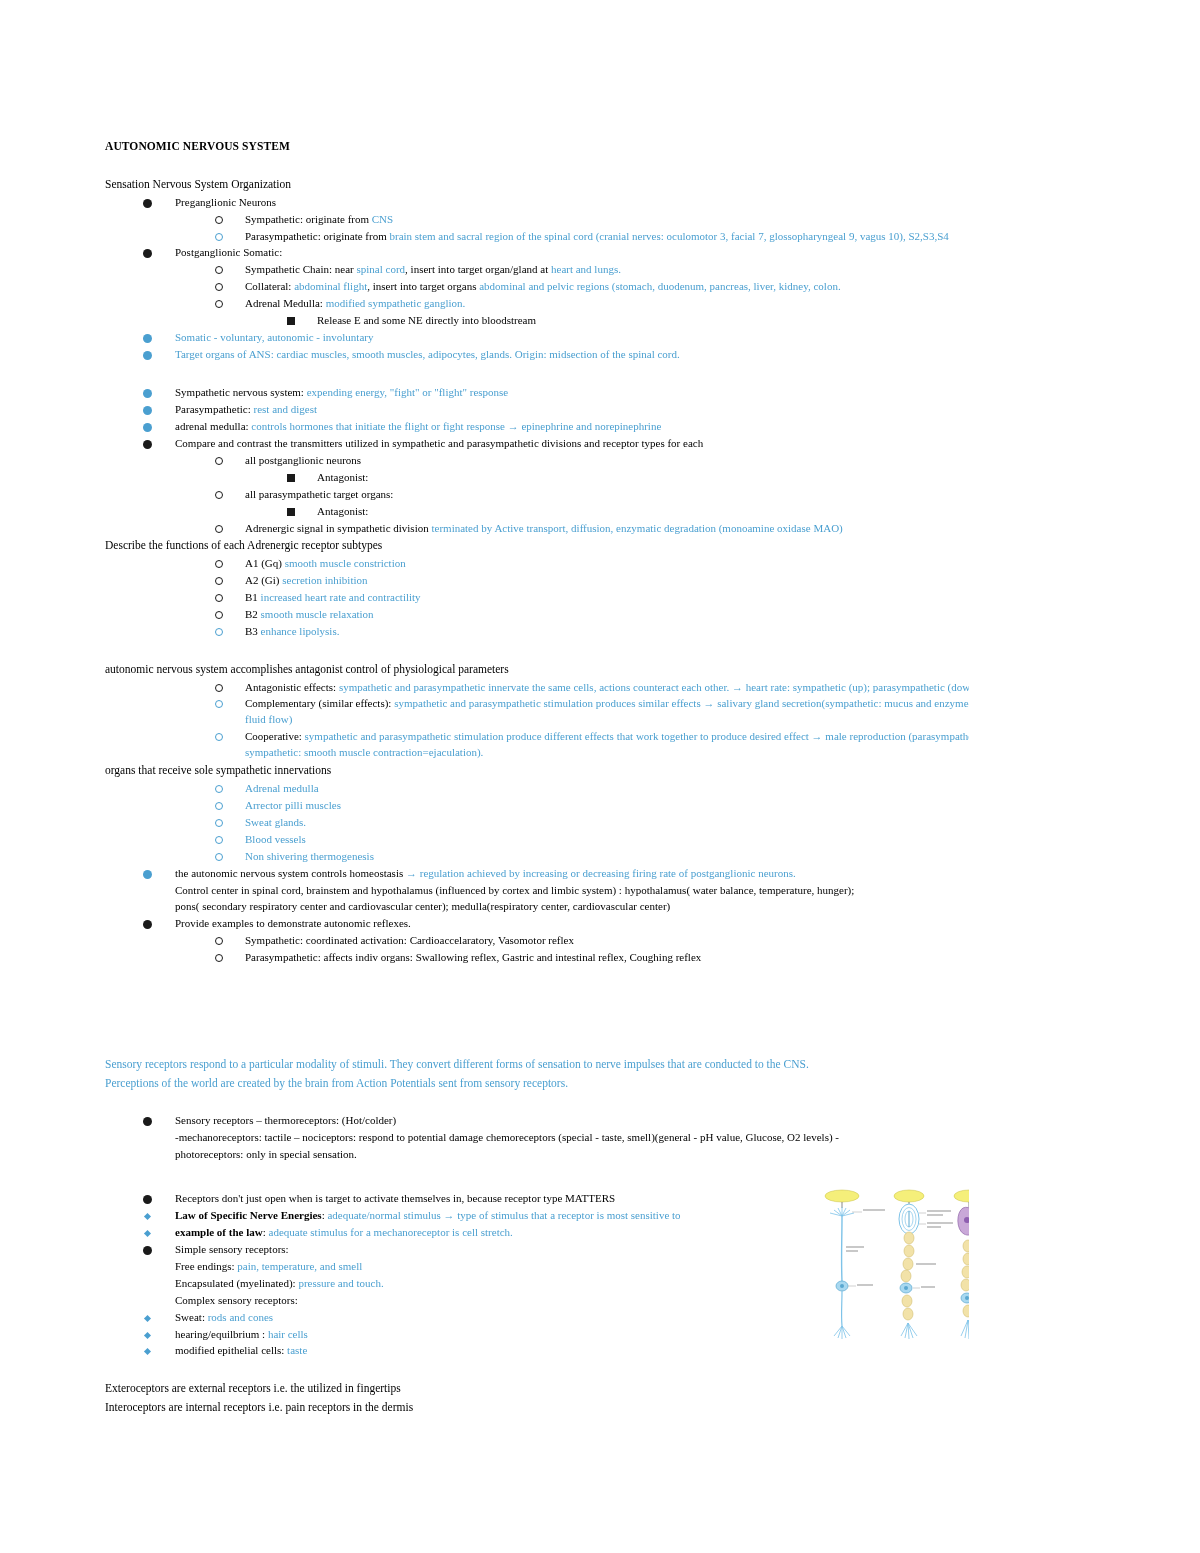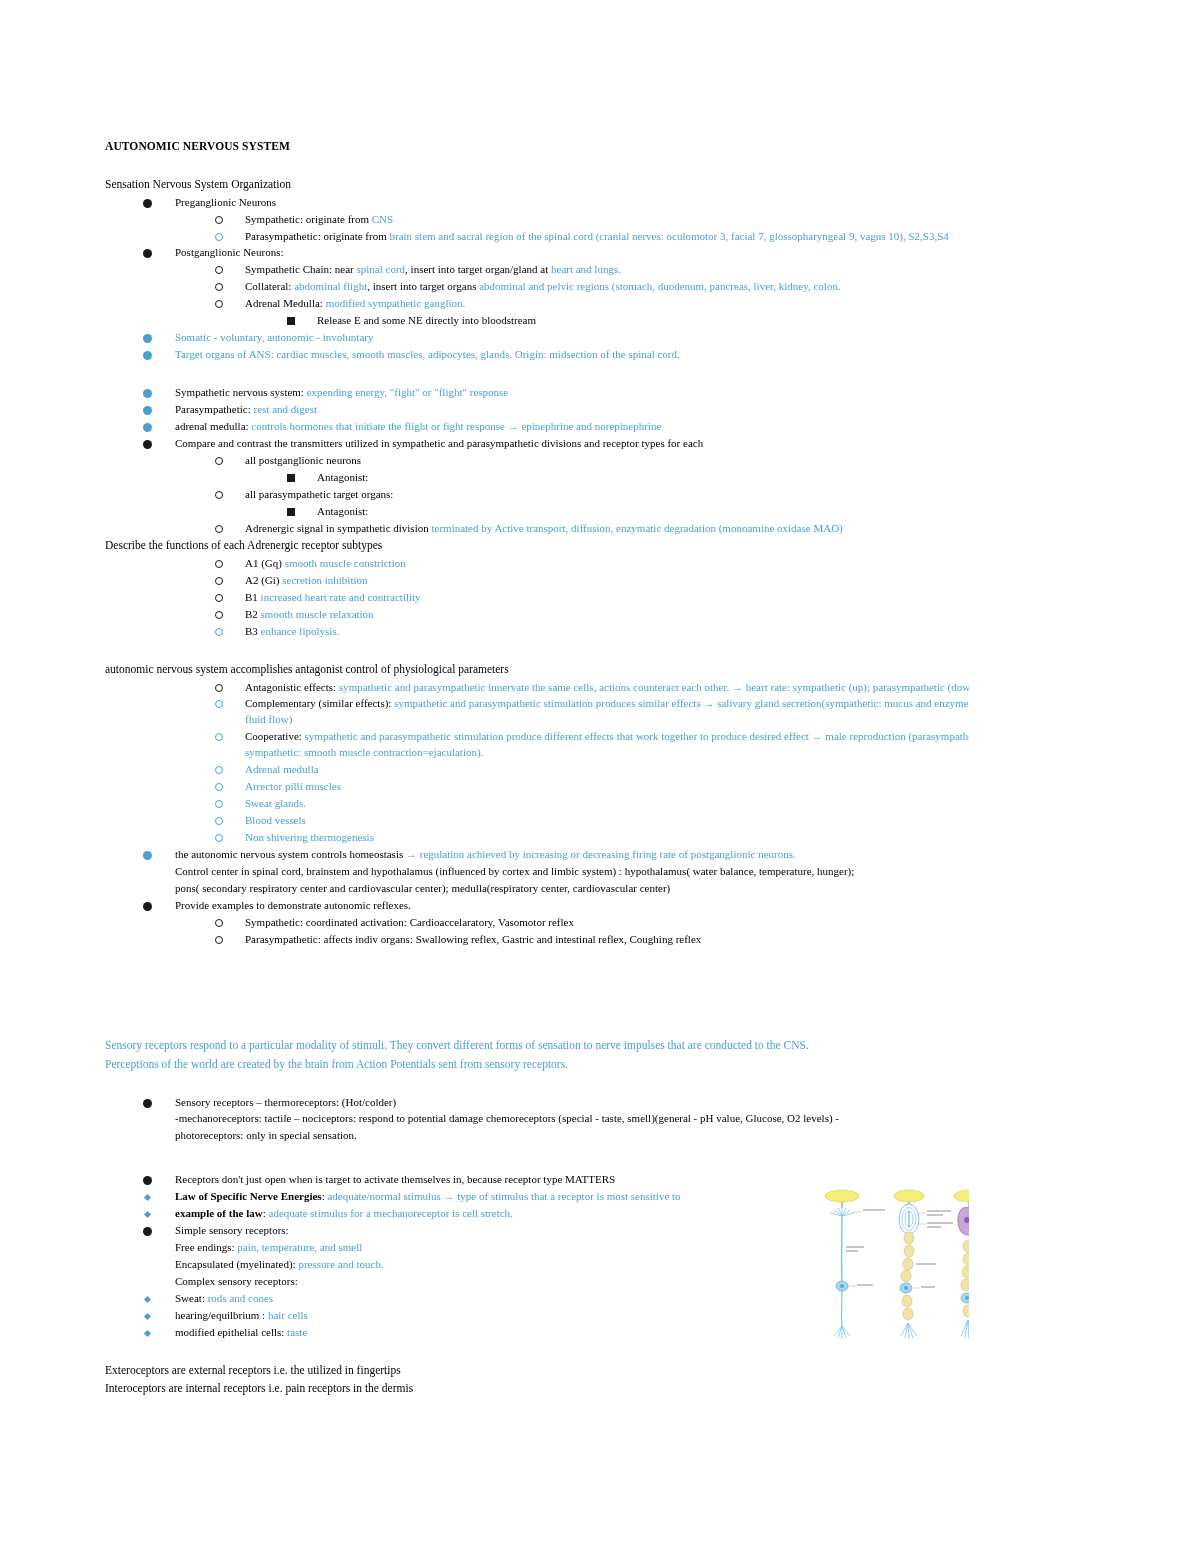--- a/index.html
+++ b/index.html
@@ -140,21 +140,21 @@
       </li>
 
       <li class="item ind2">
         <span class="mk mk-circle-blue"></span>
         <span class="tx">Parasympathetic: originate from </span><span class="tx blue">brain stem and sacral region of the spinal cord (cranial nerves: oculomotor 3, facial 7, glossopharyngeal 9, vagus 10),</span>
         <span class="tx blue">S2,S3,S4</span>
       </li>
 
       <li class="item ind1">
         <span class="mk mk-disc-blk"></span>
-        <span class="tx">Postganglionic Neurons:</span>
+        <span class="tx">Postganglionic Somatic:</span>
       </li>
 
       <li class="item ind2">
         <span class="mk mk-circle-blk"></span>
         <span class="tx">Sympathetic Chain: near </span><span class="tx blue">spinal cord</span><span class="tx">, insert into target organ/gland at </span><span class="tx blue">heart and lungs.</span>
       </li>
 
       <li class="item ind2">
         <span class="mk mk-circle-blk"></span>
         <span class="tx">Collateral: </span><span class="tx blue">abdominal flight</span><span class="tx">, insert into target organs </span><span class="tx blue">abdominal and pelvic regions (stomach, duodenum, pancreas, liver, kidney, colon.</span>
@@ -265,20 +265,21 @@
       <li class="item ind2">
         <span class="mk mk-circle-blue"></span>
         <span class="tx">Complementary (similar effects): </span><span class="tx blue">sympathetic and parasympathetic stimulation produces similar effects → salivary gland secretion(sympathetic: mucus and enzymes; parasympathetic: more fluid flow)</span>
       </li>
       <li class="item ind2">
         <span class="mk mk-circle-blue"></span>
         <span class="tx">Cooperative: </span><span class="tx blue">sympathetic and parasympathetic stimulation produce different effects that work together to produce desired effect → male reproduction (parasympathetic: blood flow=erection; sympathetic: smooth muscle contraction=ejaculation).</span>
       </li>
     </ul>
 
+    <div class="h-line">organs that receive sole sympathetic innervations</div>
 
     <ul class="lvl">
       <li class="item ind2">
         <span class="mk mk-circle-blue"></span>
         <span class="tx blue">Adrenal medulla</span>
       </li>
       <li class="item ind2">
         <span class="mk mk-circle-blue"></span>
         <span class="tx blue">Arrector pilli muscles</span>
       </li>

